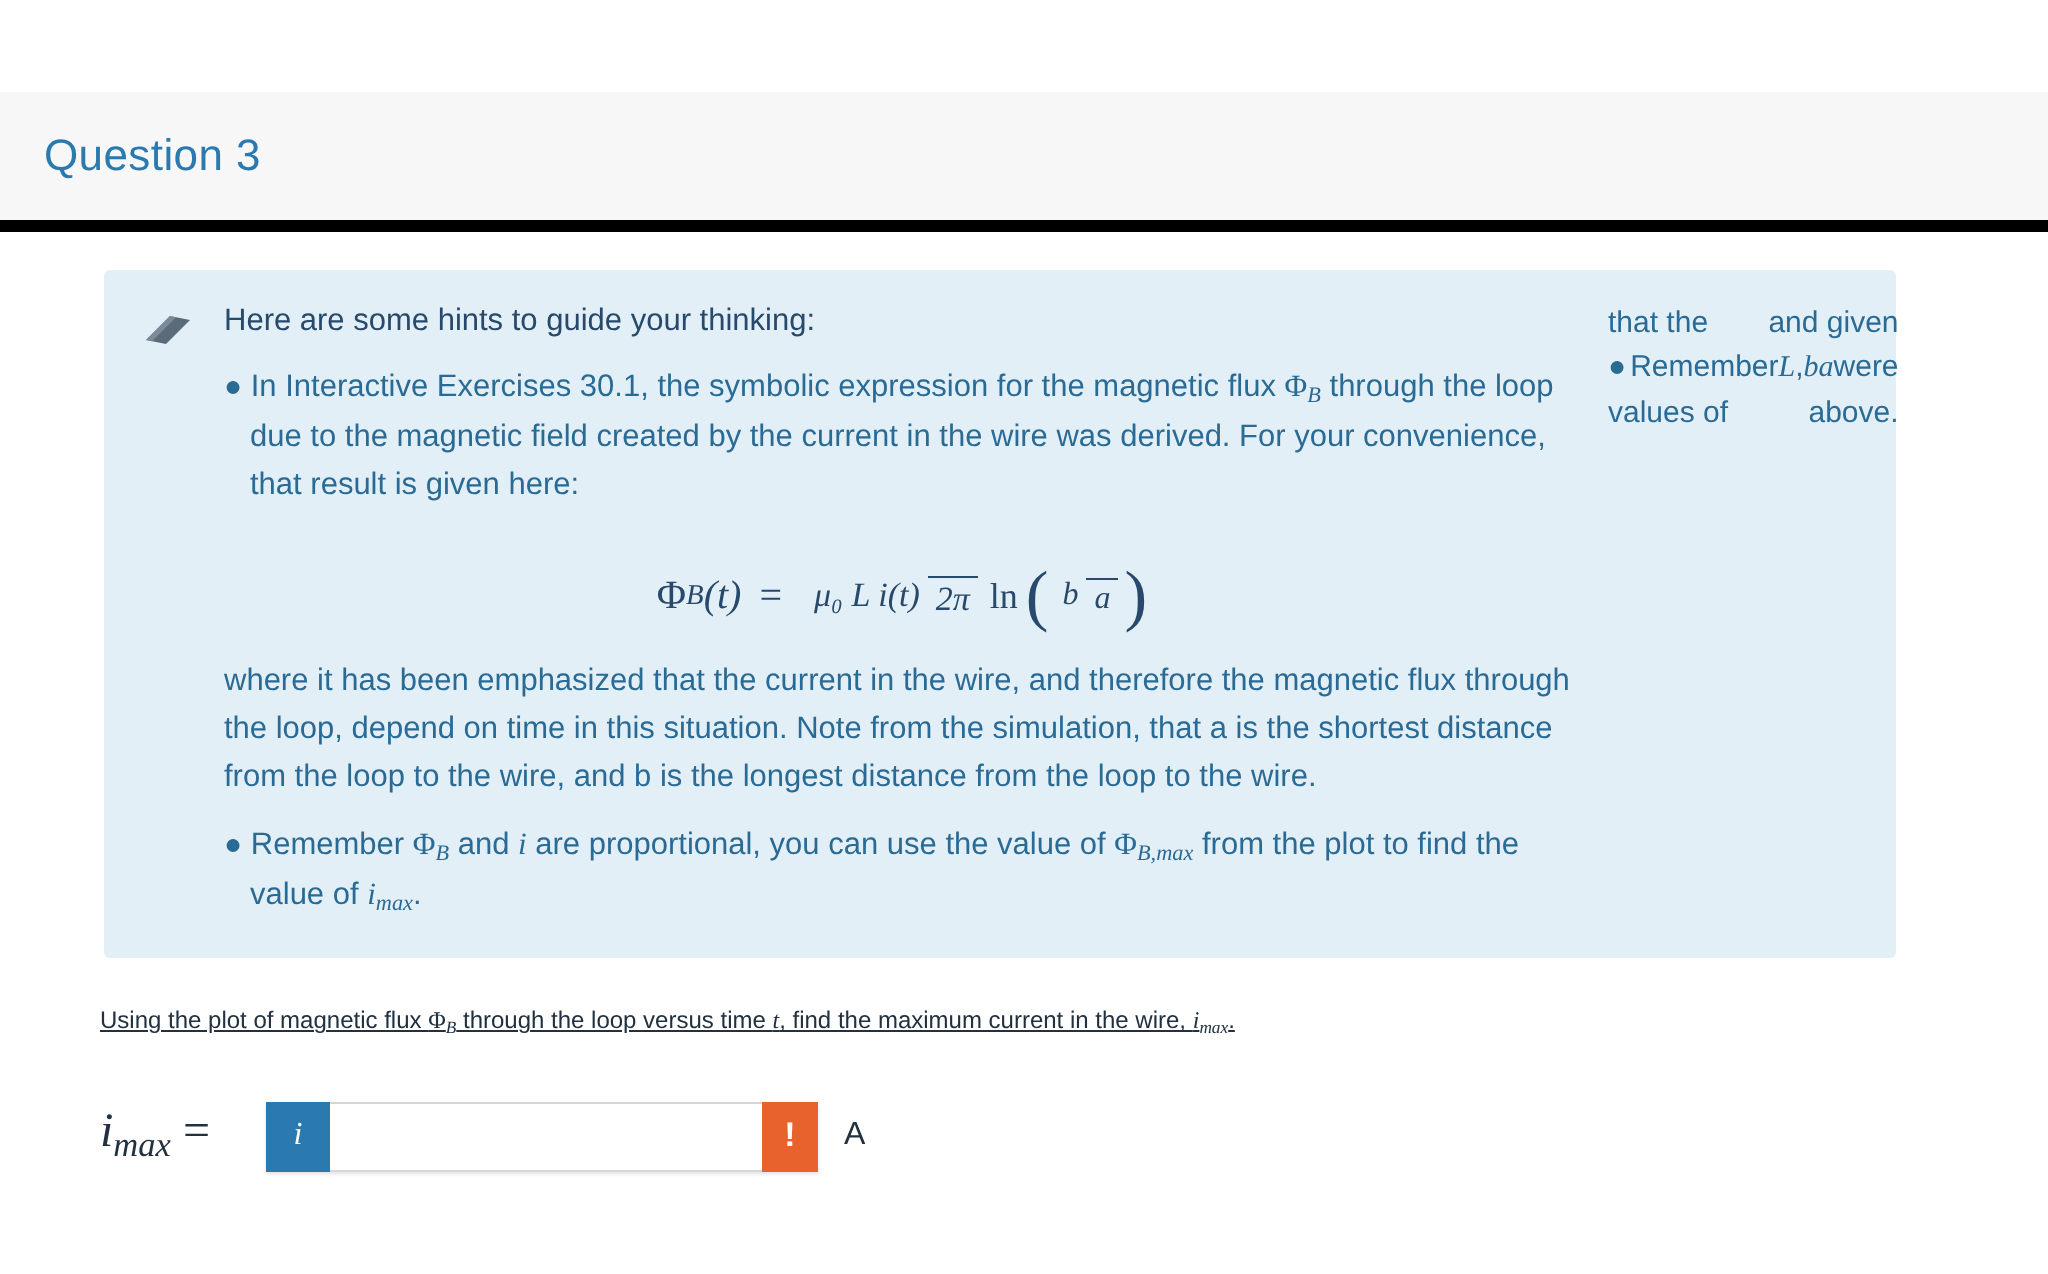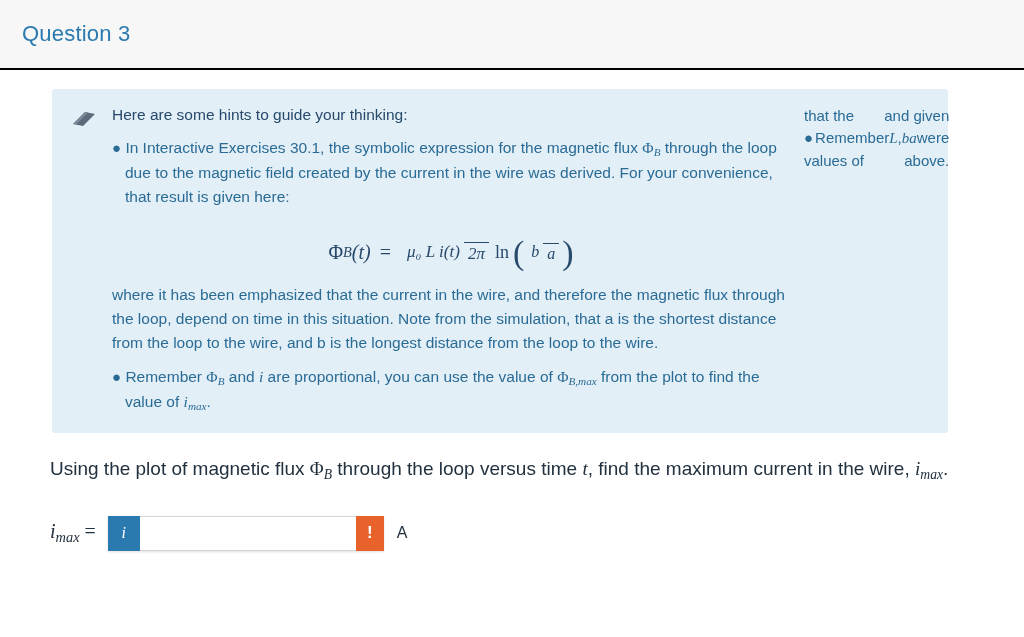--- a/index.html
+++ b/index.html
@@ -12,25 +12,26 @@
     background: #ffffff;
     font-family: "Liberation Sans", sans-serif;
     color: #22313f;
     overflow: hidden;
   }
 
   
   .header {
     height: 70px;
     background: #f7f7f7;
-    border-bottom: 2px solid #000000;
+    border-bottom: 6px solid #000000;
     display: flex;
     align-items: center;
     padding-left: 22px;
     box-sizing: border-box;
+    margin-top: 46px;
   }
   .header-title {
     color: #2a7ab0;
     font-size: 22px;
     font-weight: normal;
     letter-spacing: 0.2px;
   }
 
   
   .page {
@@ -146,35 +147,36 @@
   }
   .aside-bullet {
     position: relative;
   }
   .aside-bullet .bul { margin-right: 2px; }
 
   
   .question-text {
     margin: 22px 0 0 30px;
     color: #22313f;
-    font-size: 19px;
+    font-size: 12px;
     line-height: 1.5;
+    text-decoration: underline;
   }
 
   
   .answer-row {
     display: flex;
     align-items: center;
     margin: 30px 0 0 30px;
   }
   .answer-label {
     font-family: "Liberation Serif", serif;
-    font-size: 20px;
+    font-size: 24px;
     color: #22313f;
-    margin-right: 12px;
+    margin-right: 28px;
   }
   .input-group {
     display: flex;
     align-items: stretch;
     height: 35px;
     box-shadow: 0 1px 2px rgba(0,0,0,0.12);
   }
   .info-btn {
     background: #2a7ab0;
     color: #ffffff;

